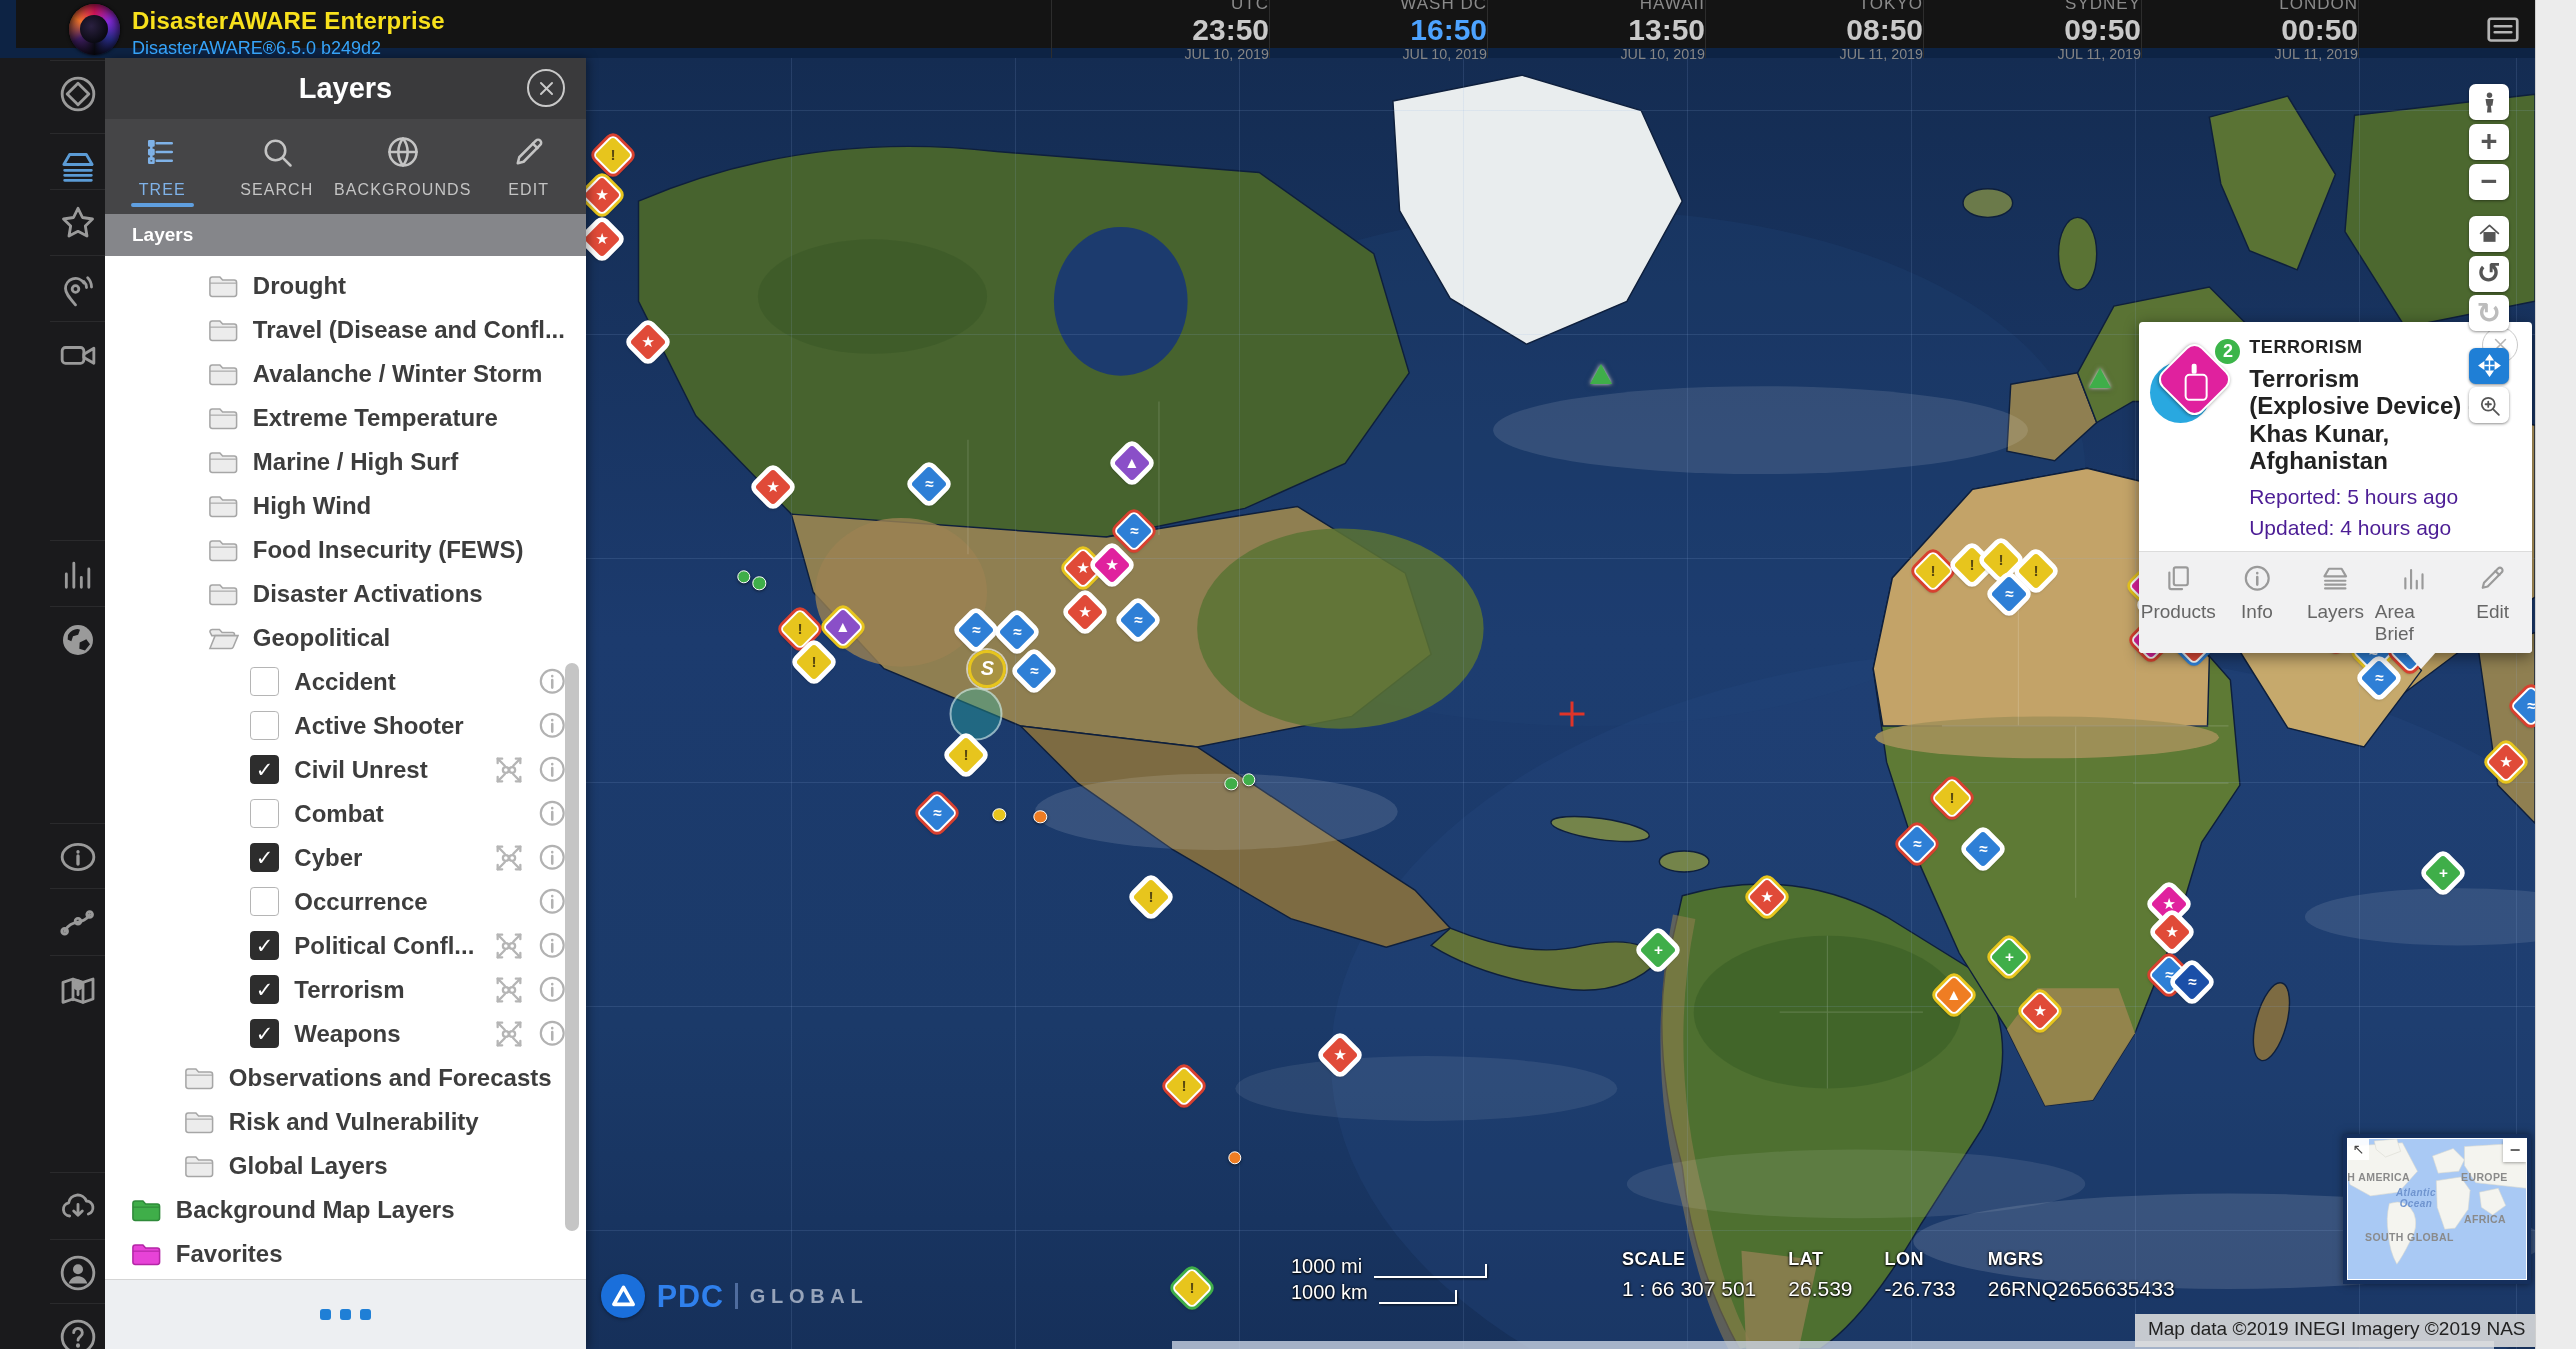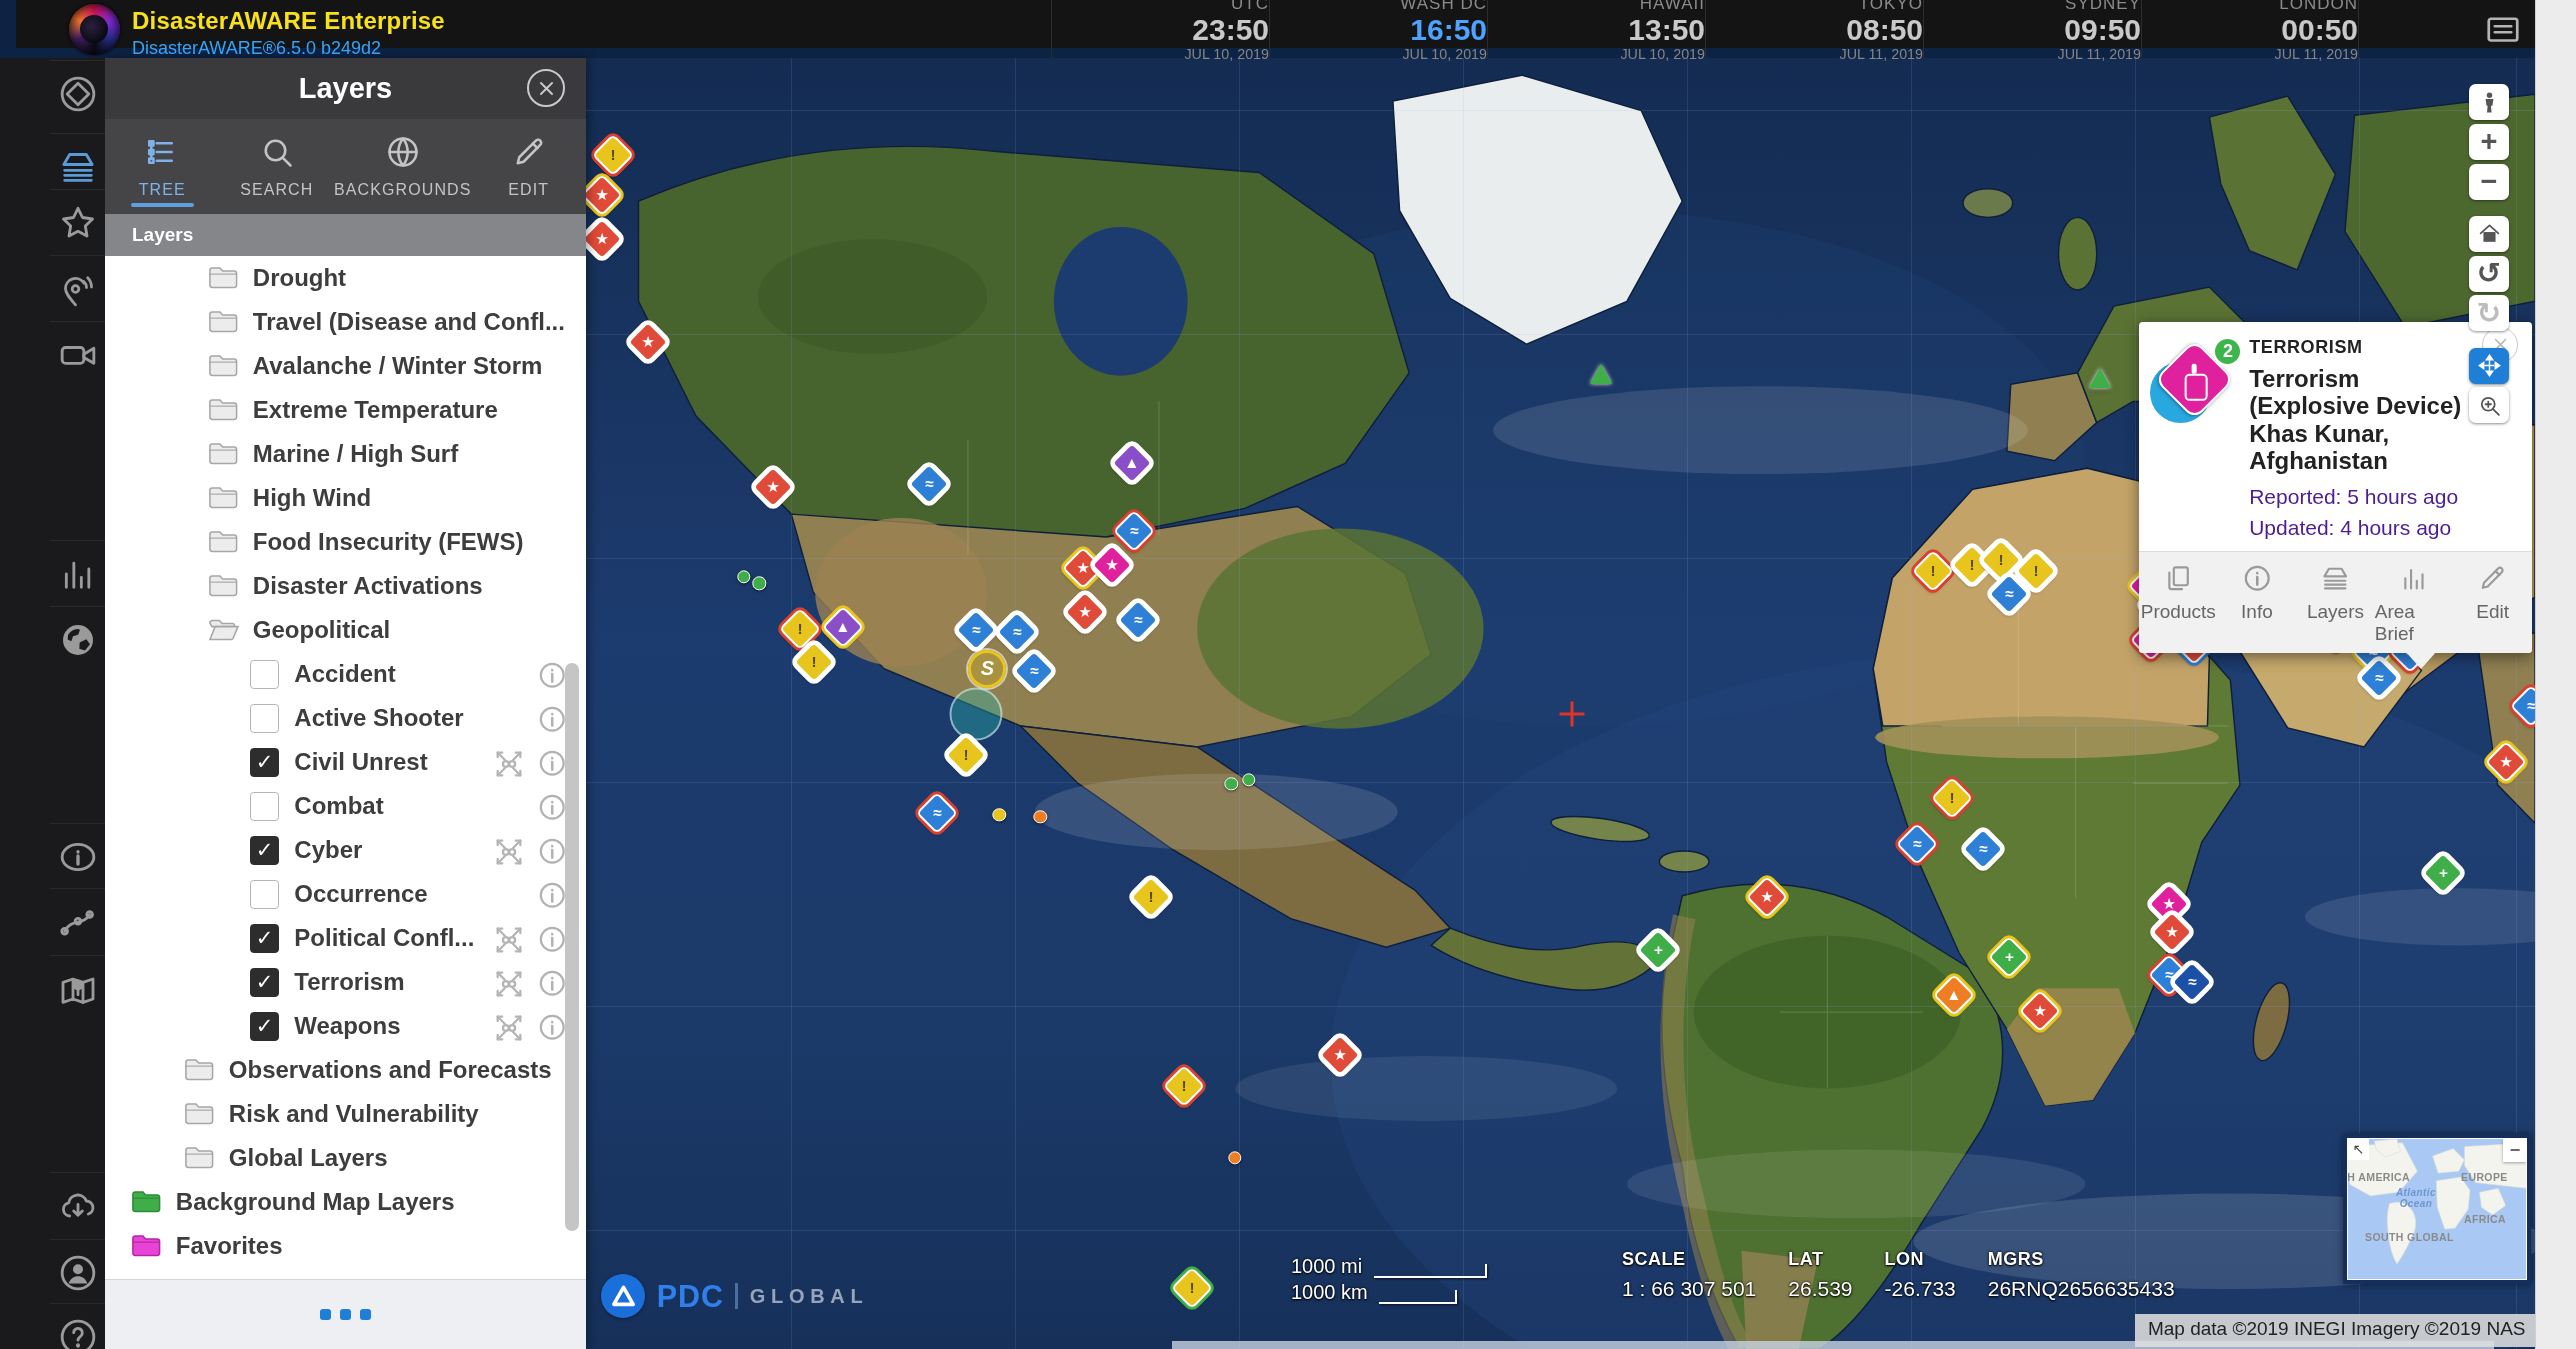--- a/index.html
+++ b/index.html
@@ -48,21 +48,21 @@
   .tab { flex:1; display:flex; flex-direction:column; align-items:center; justify-content:center; gap:8.6px;
     color:#c4c4c4; position:relative; }
   .tab .ticon { height:38px; } .tab .ticon svg { width:36px; height:36px; }
   .tab .tlabel { font-size:16px; letter-spacing:1.1px; }
   .tab.active { color:#7fb2e8; }
   .tab.active::after { content:""; position:absolute; left:26px; right:26px; bottom:6.7px; height:4.8px;
     background:#5f9fe0; border-radius:1.9px; }
   #breadcrumb { height:42px; background:#85868a; color:#fff; font-size:19px; font-weight:bold;
     display:flex; align-items:center; padding-left:27px; }
   #tree { position:absolute; top:198px; bottom:70px; left:0; right:0; overflow:hidden; padding-top:7.6px; background:#fff; }
-  .trow { height:44px; display:flex; position:relative; }
+  .trow { height:44px; display:flex; align-items:center; position:relative; }
   .trow.lvl0 { padding-left:26px; } .trow.lvl1 { padding-left:79px; }
   .trow.lvl2 { padding-left:103px; } .trow.lvl3 { padding-left:145px; }
   .trow .check { width:29px; height:29px; border:1.9px solid #b5b5b5; border-radius:3.8px; background:#fff;
     margin-right:15.3px; flex:none; }
   .trow .check.on { background:#2d2d2d; border-color:#2d2d2d; color:#fff; font-size:21px; font-weight:bold;
     display:flex; align-items:center; justify-content:center; }
   .trow .ficon { width:30.5px; height:26px; margin-right:14.3px; flex:none; }
   .trow .ficon svg { width:30.5px; height:26px; }
   .trow .lbl { font-size:24px; font-weight:600; color:#3d3d3d; white-space:nowrap; }
   .trow .rt { position:absolute; right:19px; display:flex; gap:11.4px; align-items:center; }

